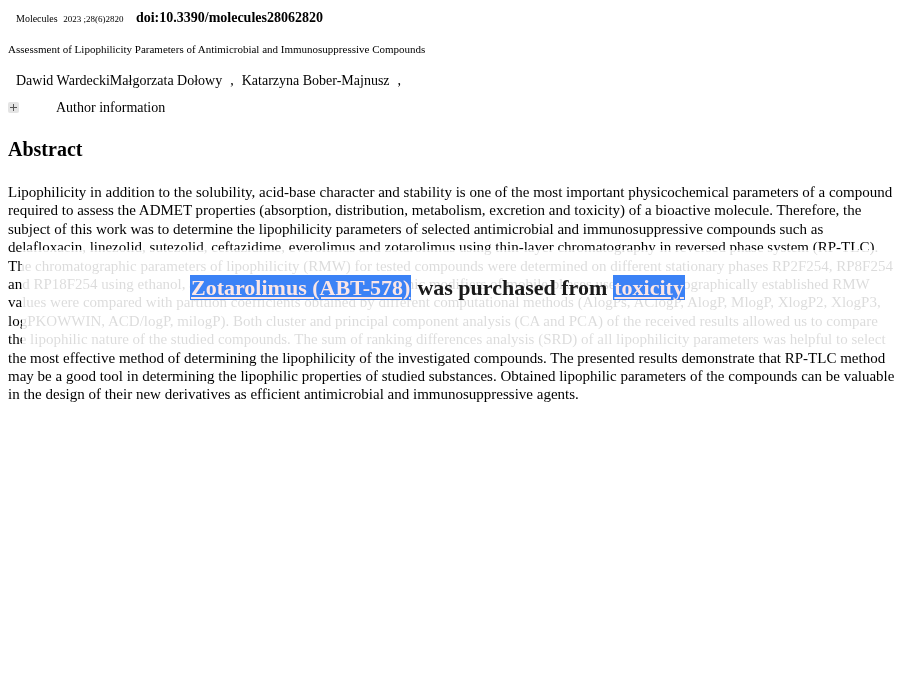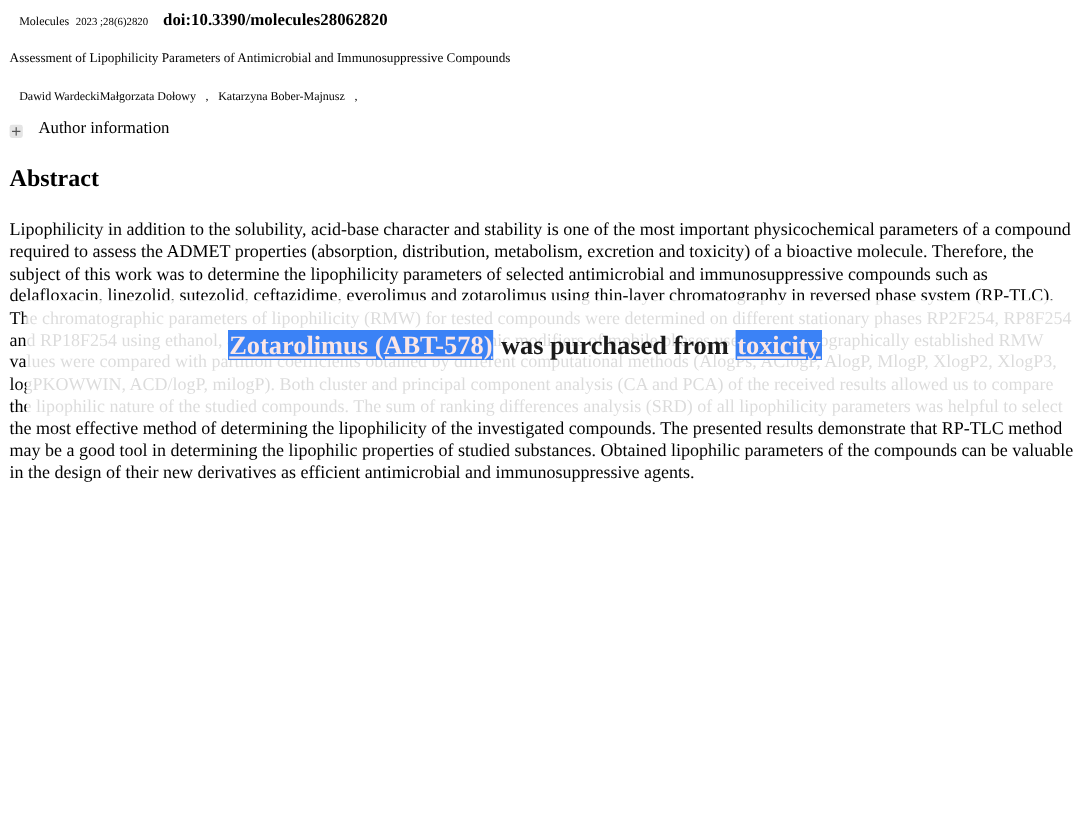--- a/index.html
+++ b/index.html
@@ -35,35 +35,36 @@
       font-size: 11px;
       font-weight: normal;
       line-height: 20px;
       white-space: nowrap;
     }
 
     .authors {
       position: absolute;
       left: 16px;
       top: 74px;
-      font-size: 10px;
+      font-size: 14px;
       line-height: 14px;
       white-space: nowrap;
     }
     .authors .sep { margin: 0 8px 0 8px; }
 
     .author-info {
       position: absolute;
       left: 8px;
       top: 99px;
       font-size: 14px;
       line-height: 18px;
       display: flex;
-      align-items: center;
+      align-items: flex-start;
       cursor: pointer;
+      gap: 24px;
     }
     .plus-icon {
       width: 11px;
       height: 11px;
       background: #e4e4e4;
       border-radius: 2px;
       position: relative;
       margin-right: 13px;
       margin-top: 3px;
     }

